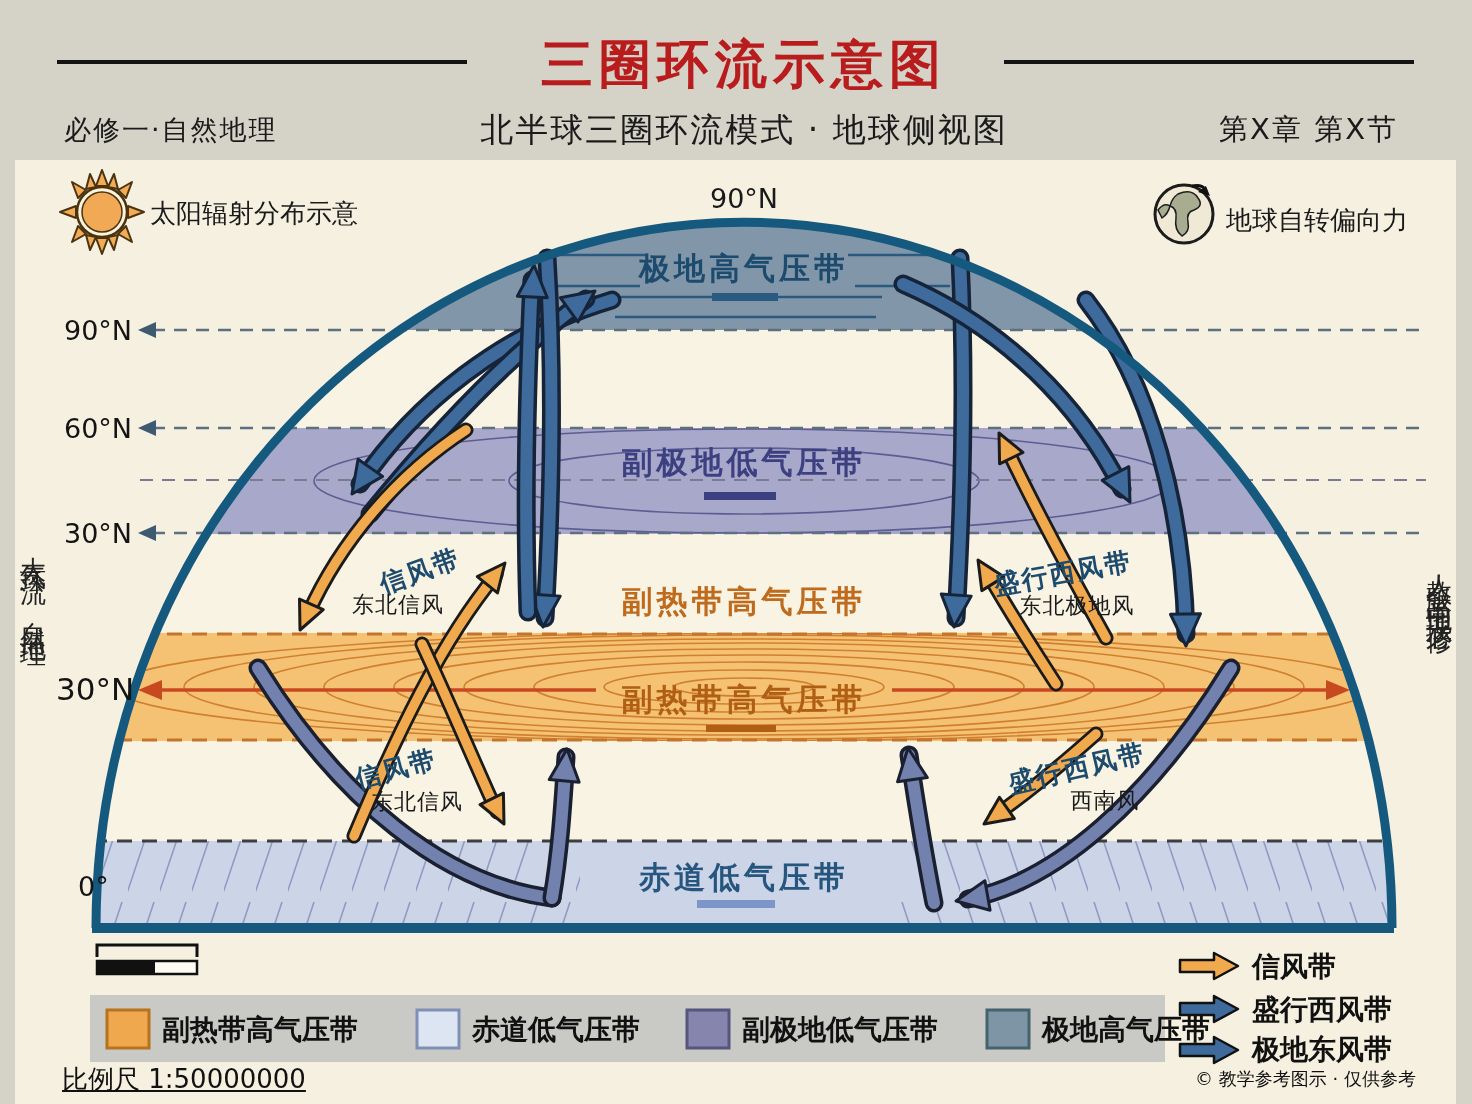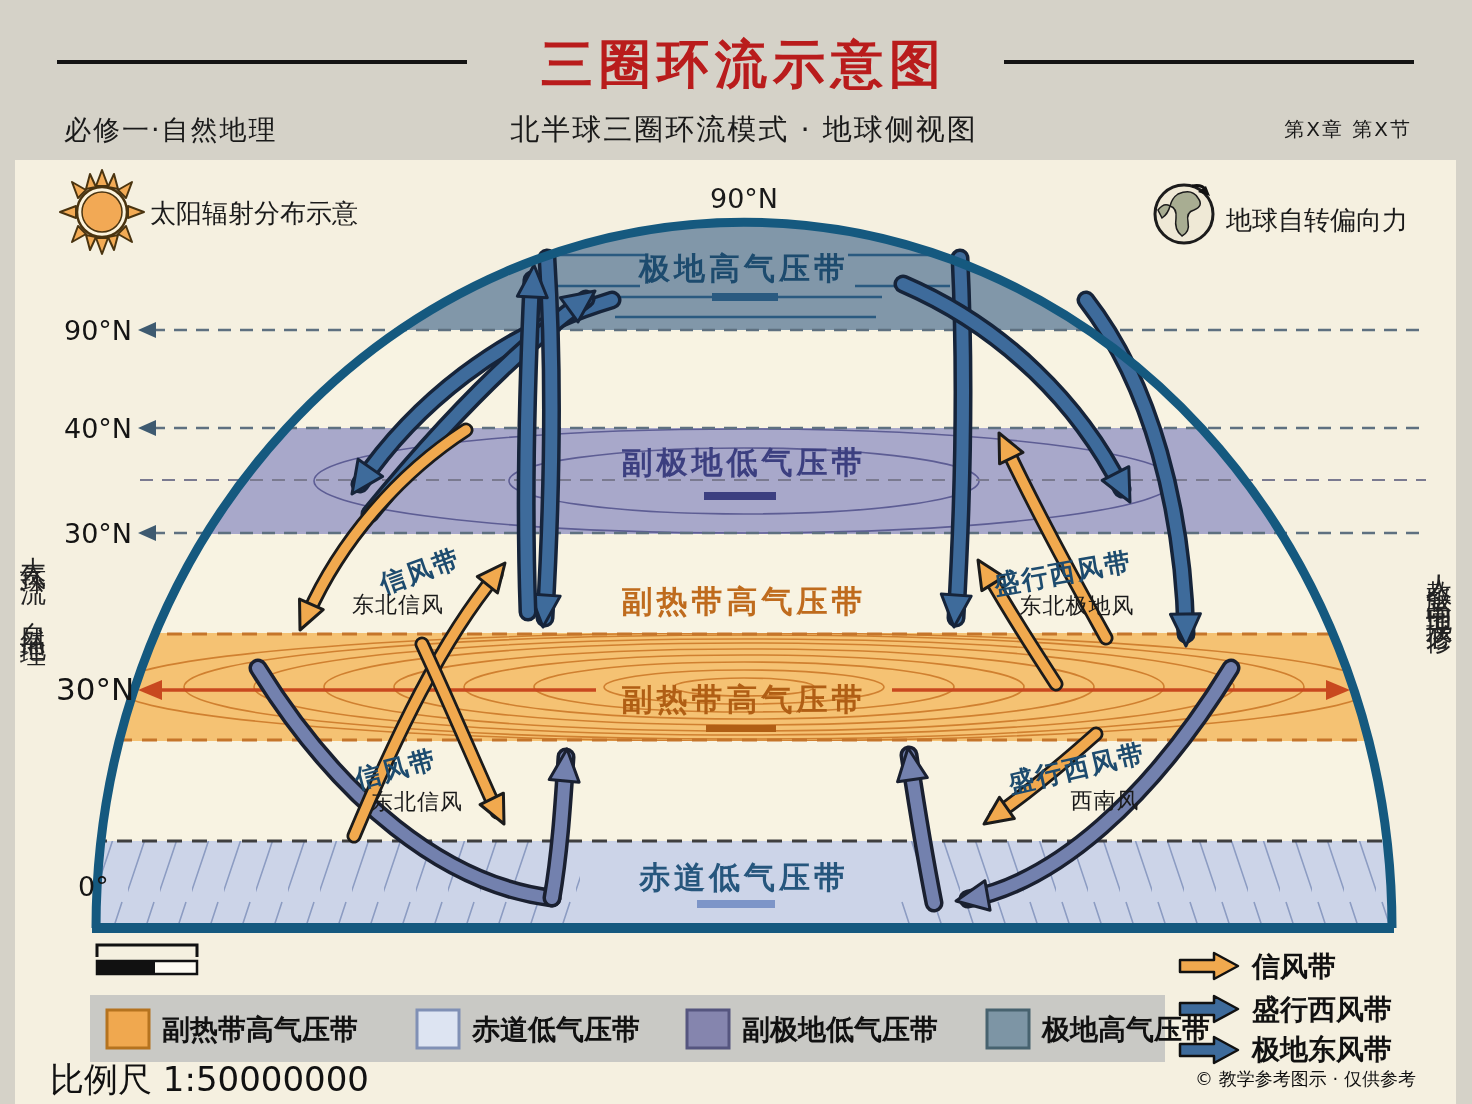--- a/index.html
+++ b/index.html
@@ -3,21 +3,21 @@
 <meta charset="utf-8">
 <style>
   html,body{margin:0;padding:0;}
   body{width:1472px;height:1104px;position:relative;background:#d5d2c8;
        font-family:"DejaVu Sans","Liberation Sans",sans-serif;color:#111;overflow:hidden;}
   .abs{position:absolute;}
   .lbl{position:absolute;transform:translate(-50%,-50%);white-space:nowrap;line-height:1;}
   .lblL{position:absolute;transform:translateY(-50%);white-space:nowrap;line-height:1;}
   .lblR{position:absolute;transform:translateY(-50%);white-space:nowrap;line-height:1;text-align:right;}
   .title{font-size:52px;font-weight:bold;letter-spacing:6px;color:#b91c1c;}
-  .subtitle{font-size:29px;color:#1a1a1a;letter-spacing:2px;}
+  .subtitle{font-size:33px;color:#1a1a1a;letter-spacing:2px;}
   .small27{font-size:27px;color:#1a1a1a;}
   .lat{font-size:27px;color:#141414;}
   .lat-big{font-size:31px;color:#141414;}
   .belt{font-weight:bold;letter-spacing:4px;font-size:31px;}
   .windname{font-weight:bold;font-size:26px;color:#1d4b6e;letter-spacing:2px;}
   .winddetail{font-size:22px;color:#1a1a1a;letter-spacing:1px;}
   .legend-label{font-size:28px;font-weight:bold;color:#111;}
   .vtext{position:absolute;writing-mode:vertical-rl;text-orientation:upright;
          transform:translate(-50%,-50%);font-size:26px;letter-spacing:7px;color:#222;}
   .hline{position:absolute;height:4px;background:#141414;}
@@ -249,32 +249,32 @@
     <rect x="2" y="19" width="58" height="13" fill="#111"></rect>
   </g>
 </svg>
 
 <div>
   <div class="hline" style="left:57px;top:60px;width:410px;"></div>
   <div class="lbl title" style="left:744px;top:64px;">三圈环流示意图</div>
   <div class="hline" style="left:1004px;top:60px;width:410px;"></div>
   <div class="lblL subtitle" style="left:64px;top:129px;font-size:27px;">必修一·自然地理</div>
   <div class="lbl subtitle" style="left:744px;top:129px;">北半球三圈环流模式 · 地球侧视图</div>
-  <div class="lblR subtitle" style="right:60px;top:129px;font-size:20px;margin-left:24px;">第X章 第X节</div>
+  <div class="lblR subtitle" style="right:74px;top:129px;font-size:29px;margin-left:24px;">第X章 第X节</div>
 </div>
 
 <div class="vtext" style="left:34px;top:582px;">大气环流·自然地理</div>
 <div class="vtext" style="left:1440px;top:588px;">人教版高中地理必修一</div>
 
 <div class="lblL small27" style="left:150px;top:213px;font-size:26px;">太阳辐射分布示意</div>
 <div class="lbl small27" style="left:744px;top:198px;">90°N</div>
 <div class="lblL small27" style="left:1226px;top:220px;font-size:26px;">地球自转偏向力</div>
 
 <div class="lblL lat" style="left:64px;top:330px;">90°N</div>
-<div class="lblL lat" style="left:64px;top:428px;">40°N</div>
+<div class="lblL lat" style="left:64px;top:428px;">60°N</div>
 <div class="lblL lat" style="left:64px;top:533px;">30°N</div>
 <div class="lblL lat-big" style="left:56px;top:689px;">30°N</div>
 <div class="lblL lat" style="left:78px;top:886px;">0°</div>
 
 <div class="lbl belt" style="left:744px;top:268px;color:#1d4b6e;">极地高气压带</div>
 <div class="lbl belt" style="left:744px;top:462px;color:#3c3f80;">副极地低气压带</div>
 <div class="lbl belt" style="left:744px;top:601px;color:#bf6b1d;">副热带高气压带</div>
 <div class="lbl belt" style="left:744px;top:699px;color:#b05e14;">副热带高气压带</div>
 <div class="lbl belt" style="left:744px;top:877px;color:#26567d;">赤道低气压带</div>
 
@@ -317,14 +317,14 @@
 <svg class="abs" style="left:1178px;top:993px;" width="64" height="32">
   <polygon points="2,10 36,10 36,3 60,16 36,29 36,22 2,22" stroke="#111" stroke-width="2.5" stroke-linejoin="round" fill="#3e6b9b"></polygon>
 </svg>
 <div class="lblL legend-label" style="left:1252px;top:1010px;">盛行西风带</div>
 
 <svg class="abs" style="left:1178px;top:1034px;" width="64" height="32">
   <polygon points="2,10 36,10 36,3 60,16 36,29 36,22 2,22" stroke="#111" stroke-width="2.5" stroke-linejoin="round" fill="#3e6b9b"></polygon>
 </svg>
 <div class="lblL legend-label" style="left:1252px;top:1050px;">极地东风带</div>
 
-<div class="lblL" style="left:50px;top:1079px;font-size:34px;">比例尺 1:50000000</div>
+<div class="lblL" style="left:62px;top:1079px;font-size:26px;text-decoration:underline;">比例尺 1:50000000</div>
 <div class="lblR" style="right:56px;top:1079px;font-size:18px;">© 教学参考图示 · 仅供参考</div>
 
 </body></html>

